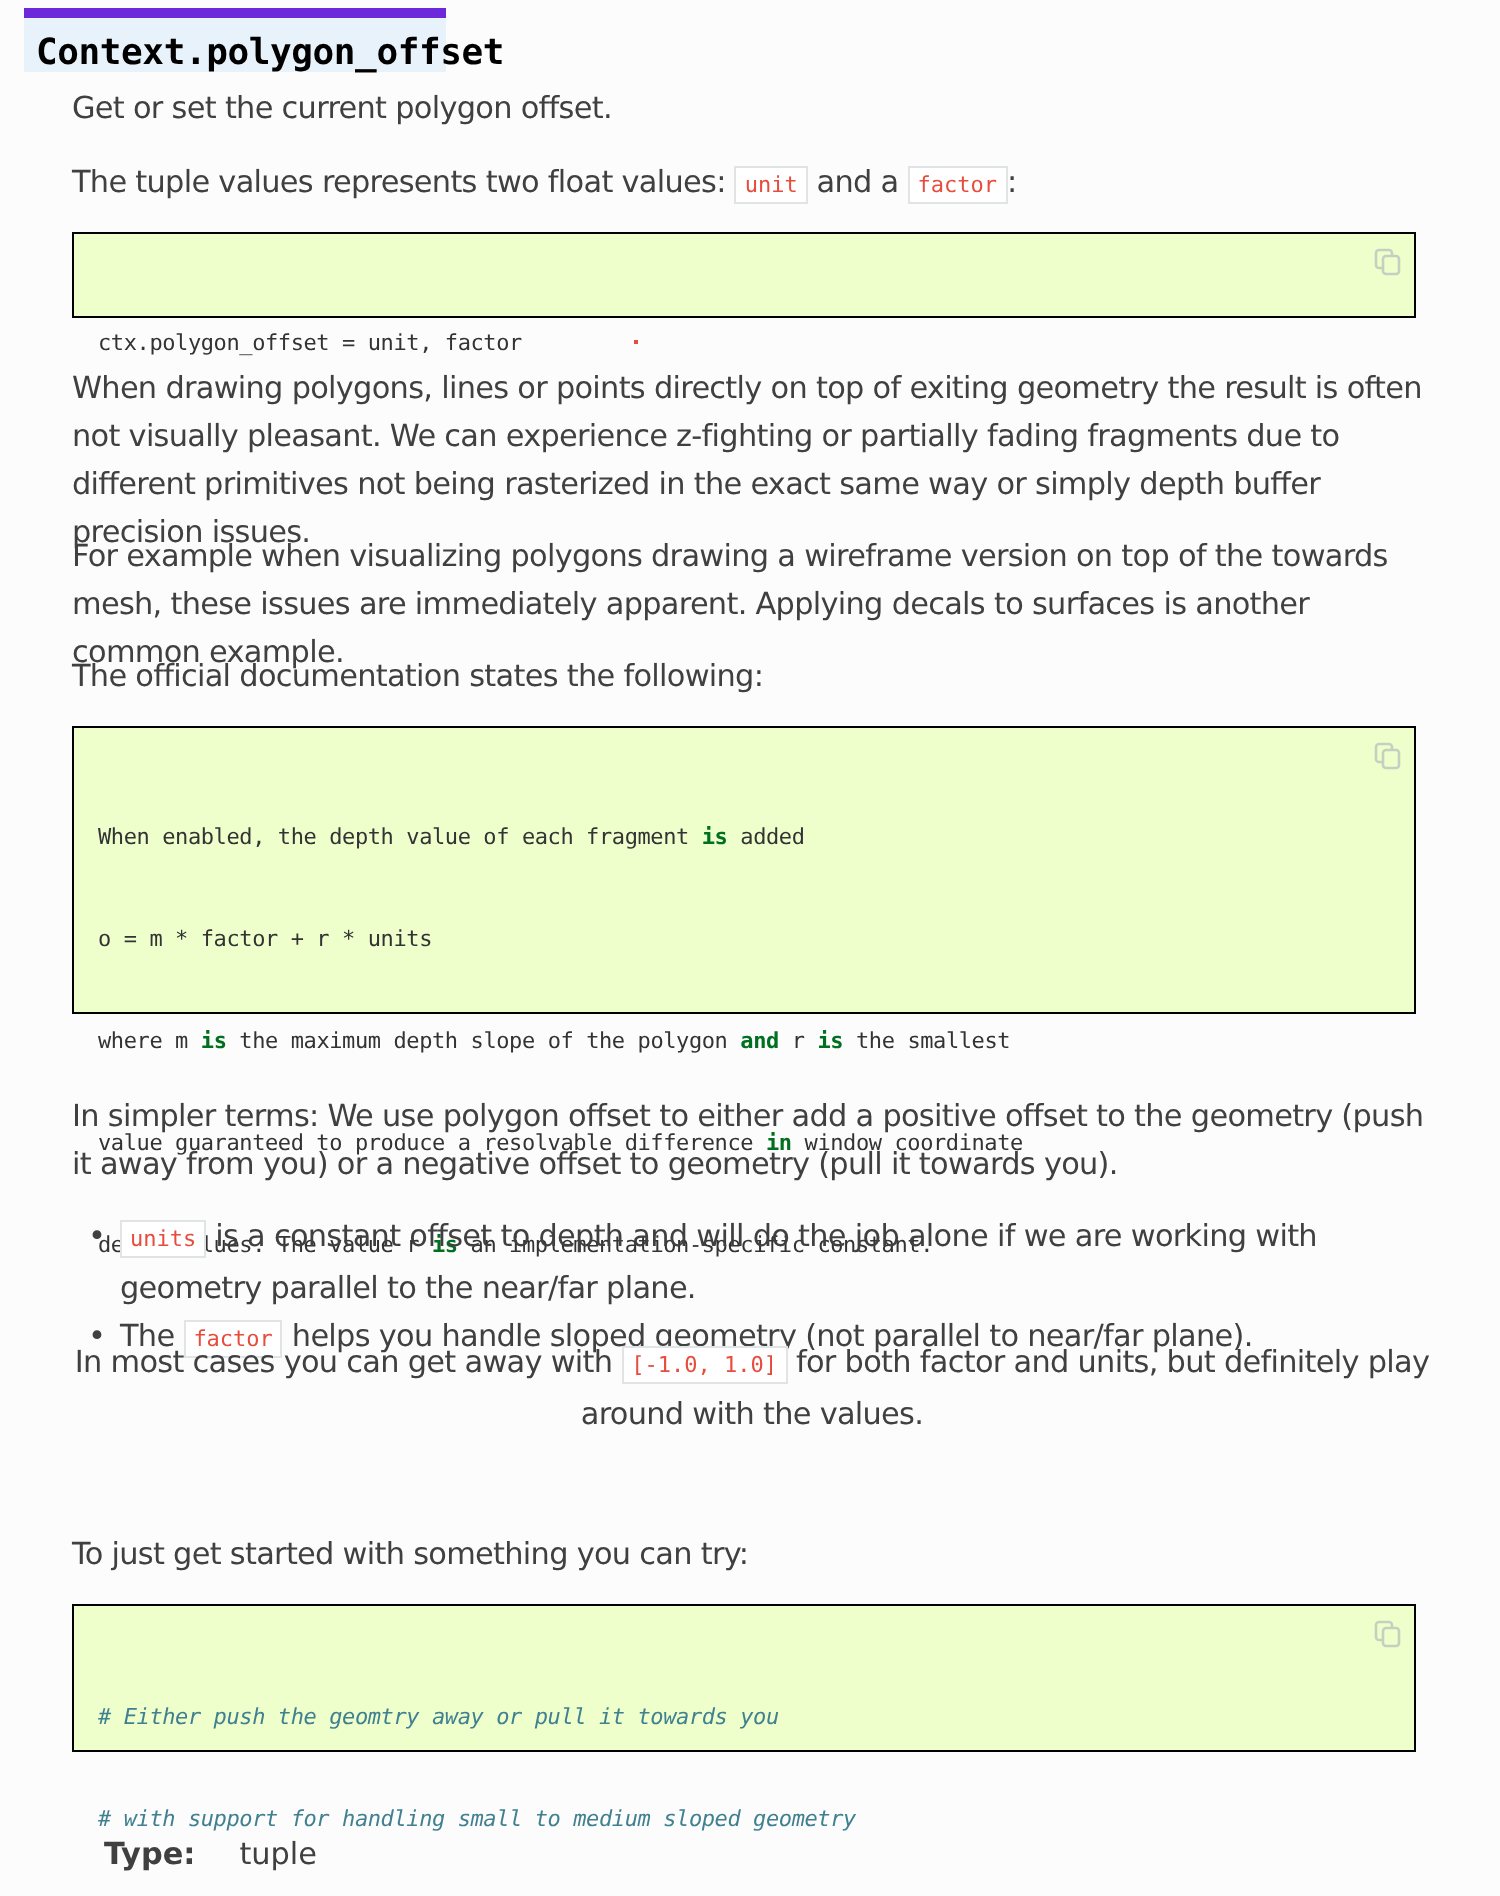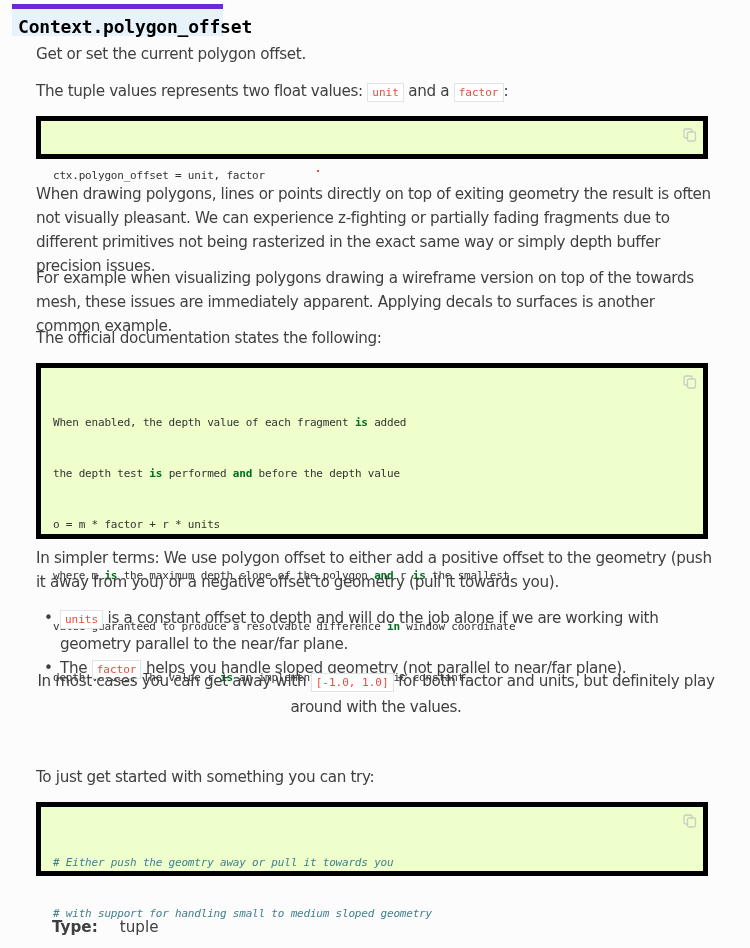--- a/index.html
+++ b/index.html
@@ -25,21 +25,21 @@
     position: absolute; left: 36px; font-size: 15.2px; line-height: 24px;
     color: #404040; letter-spacing: -0.35px; margin: 0;
   }
   code.lit {
     font-family: "DejaVu Sans Mono", monospace; font-size: 11px;
     color: #e74c3c; background: #fff; border: 1px solid #e1e4e5;
     padding: 2px 4px; letter-spacing: 0;
   }
   .code {
     position: absolute; left: 36px; width: 672px;
-    background: #eeffcc; border: 5px solid #000000; box-sizing: border-box;
+    background: #eeffcc; border: 1px solid #000000; box-sizing: border-box;
     font-family: "DejaVu Sans Mono", monospace; font-size: 11px;
     color: #333; line-height: 17px; padding: 0 12px;
     white-space: pre; letter-spacing: -0.2px;
   }
   .code .line { display: block; height: 17px; }
   .kw { color: #007020; font-weight: bold; }
   .cm { color: #408090; font-style: italic; }
   .copy {
     position: absolute; right: 6px; top: 7px; width: 14px; height: 14px;
   }
@@ -75,23 +75,22 @@
       <rect x="4.5" y="4" width="8" height="9" rx="1.5" fill="#eeffcc" stroke="#c8cfc0" stroke-width="1.3"></rect>
     </svg>
 </div>
 
 <div class="reddot"></div>
 
 <p class="p" style="top:182px; width:680px;">When drawing polygons, lines or points directly on top of exiting geometry the result is often not visually pleasant. We can experience z-fighting or partially fading fragments due to different primitives not being rasterized in the exact same way or simply depth buffer precision issues.</p>
 <p class="p" style="top:266px; width:680px;">For example when visualizing polygons drawing a wireframe version on top of the towards mesh, these issues are immediately apparent. Applying decals to surfaces is another common example.</p>
 <p class="p" style="top:326px;">The official documentation states the following:</p>
 
-<div class="code" style="top:363px; height:176px; padding-top:12px;">
+<div class="code" style="top:363px; height:144px; padding-top:12px;">
   <span class="line">When enabled, the depth value of each fragment <span class="kw">is</span> added</span>
-  <span class="line">the depth test <span class="kw">is</span> performed <span class="kw">and</span> before the depth value</span>
   <span class="line">o = m * factor + r * units</span>
   <span class="line">where m <span class="kw">is</span> the maximum depth slope of the polygon <span class="kw">and</span> r <span class="kw">is</span> the smallest</span>
   <span class="line">value guaranteed to produce a resolvable difference <span class="kw">in</span> window coordinate</span>
   <span class="line">depth values. The value r <span class="kw">is</span> an implementation-specific constant.</span>
   <svg class="copy" viewBox="0 0 14 14">
       <rect x="1" y="1" width="8" height="9" rx="1.5" fill="none" stroke="#c8cfc0" stroke-width="1.3"></rect>
       <rect x="4.5" y="4" width="8" height="9" rx="1.5" fill="#eeffcc" stroke="#c8cfc0" stroke-width="1.3"></rect>
     </svg>
 </div>
 

